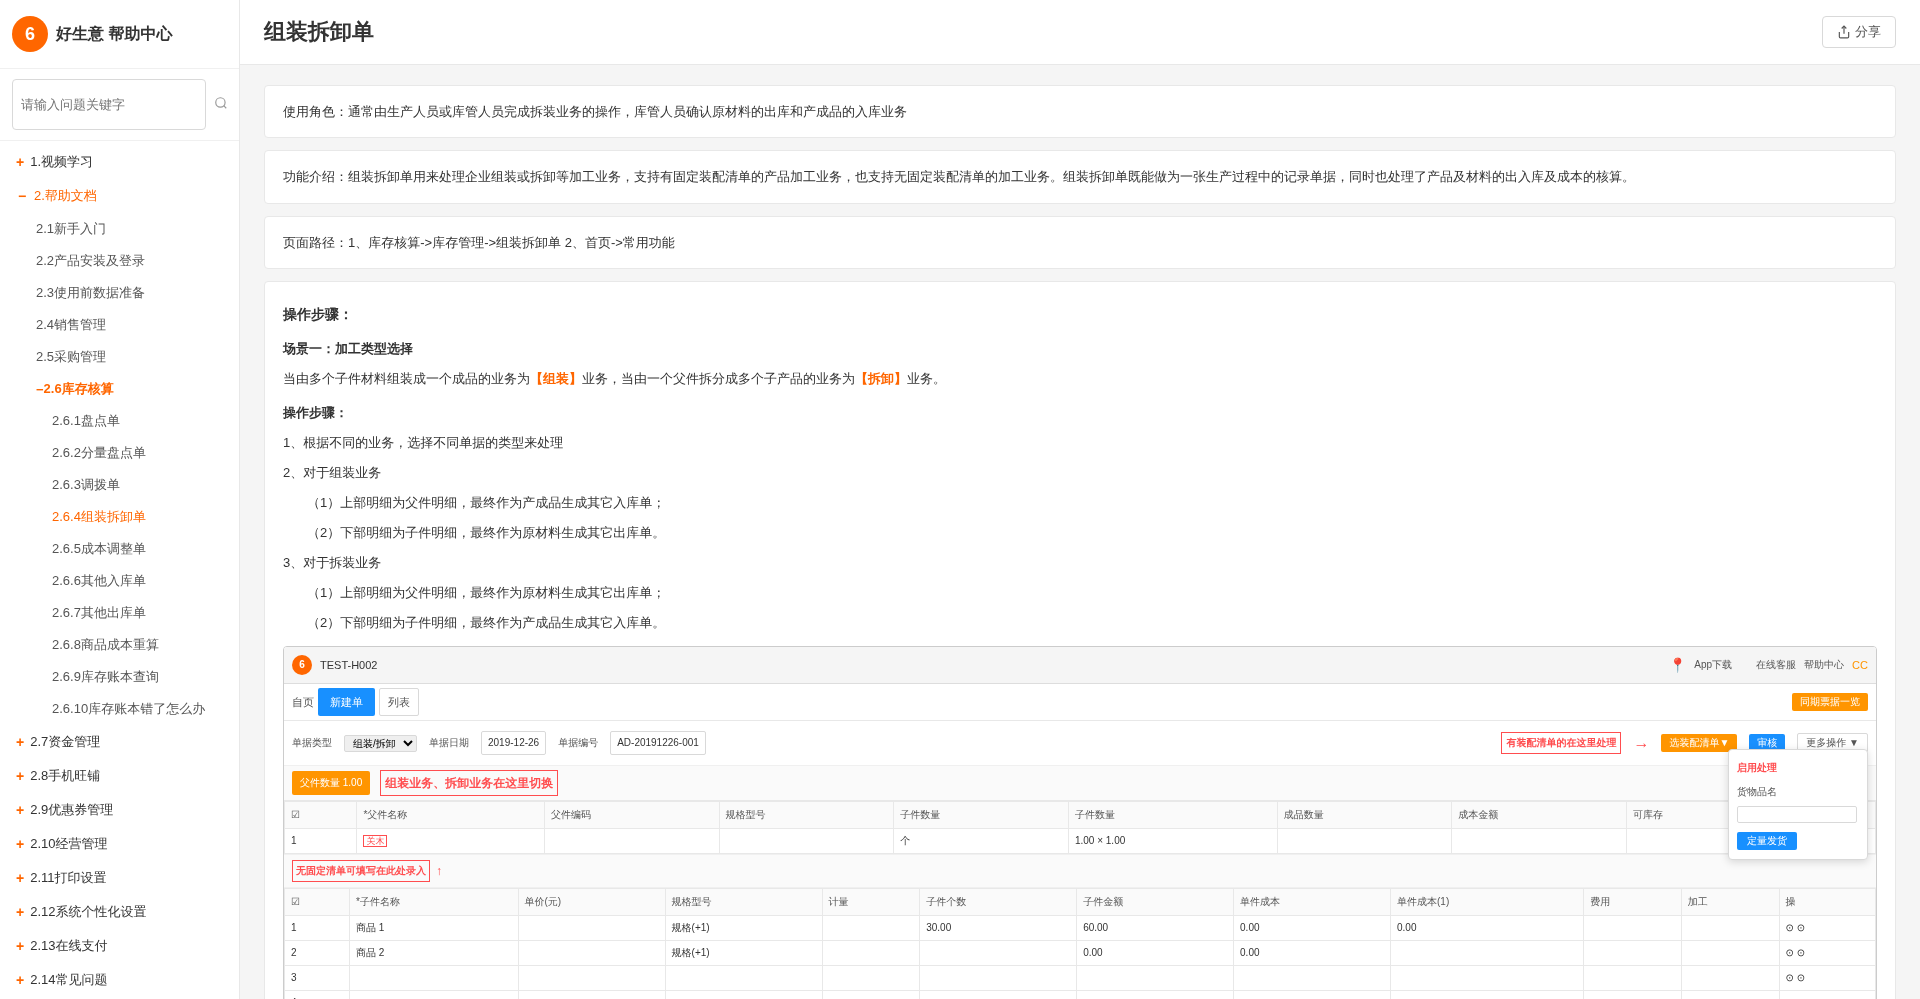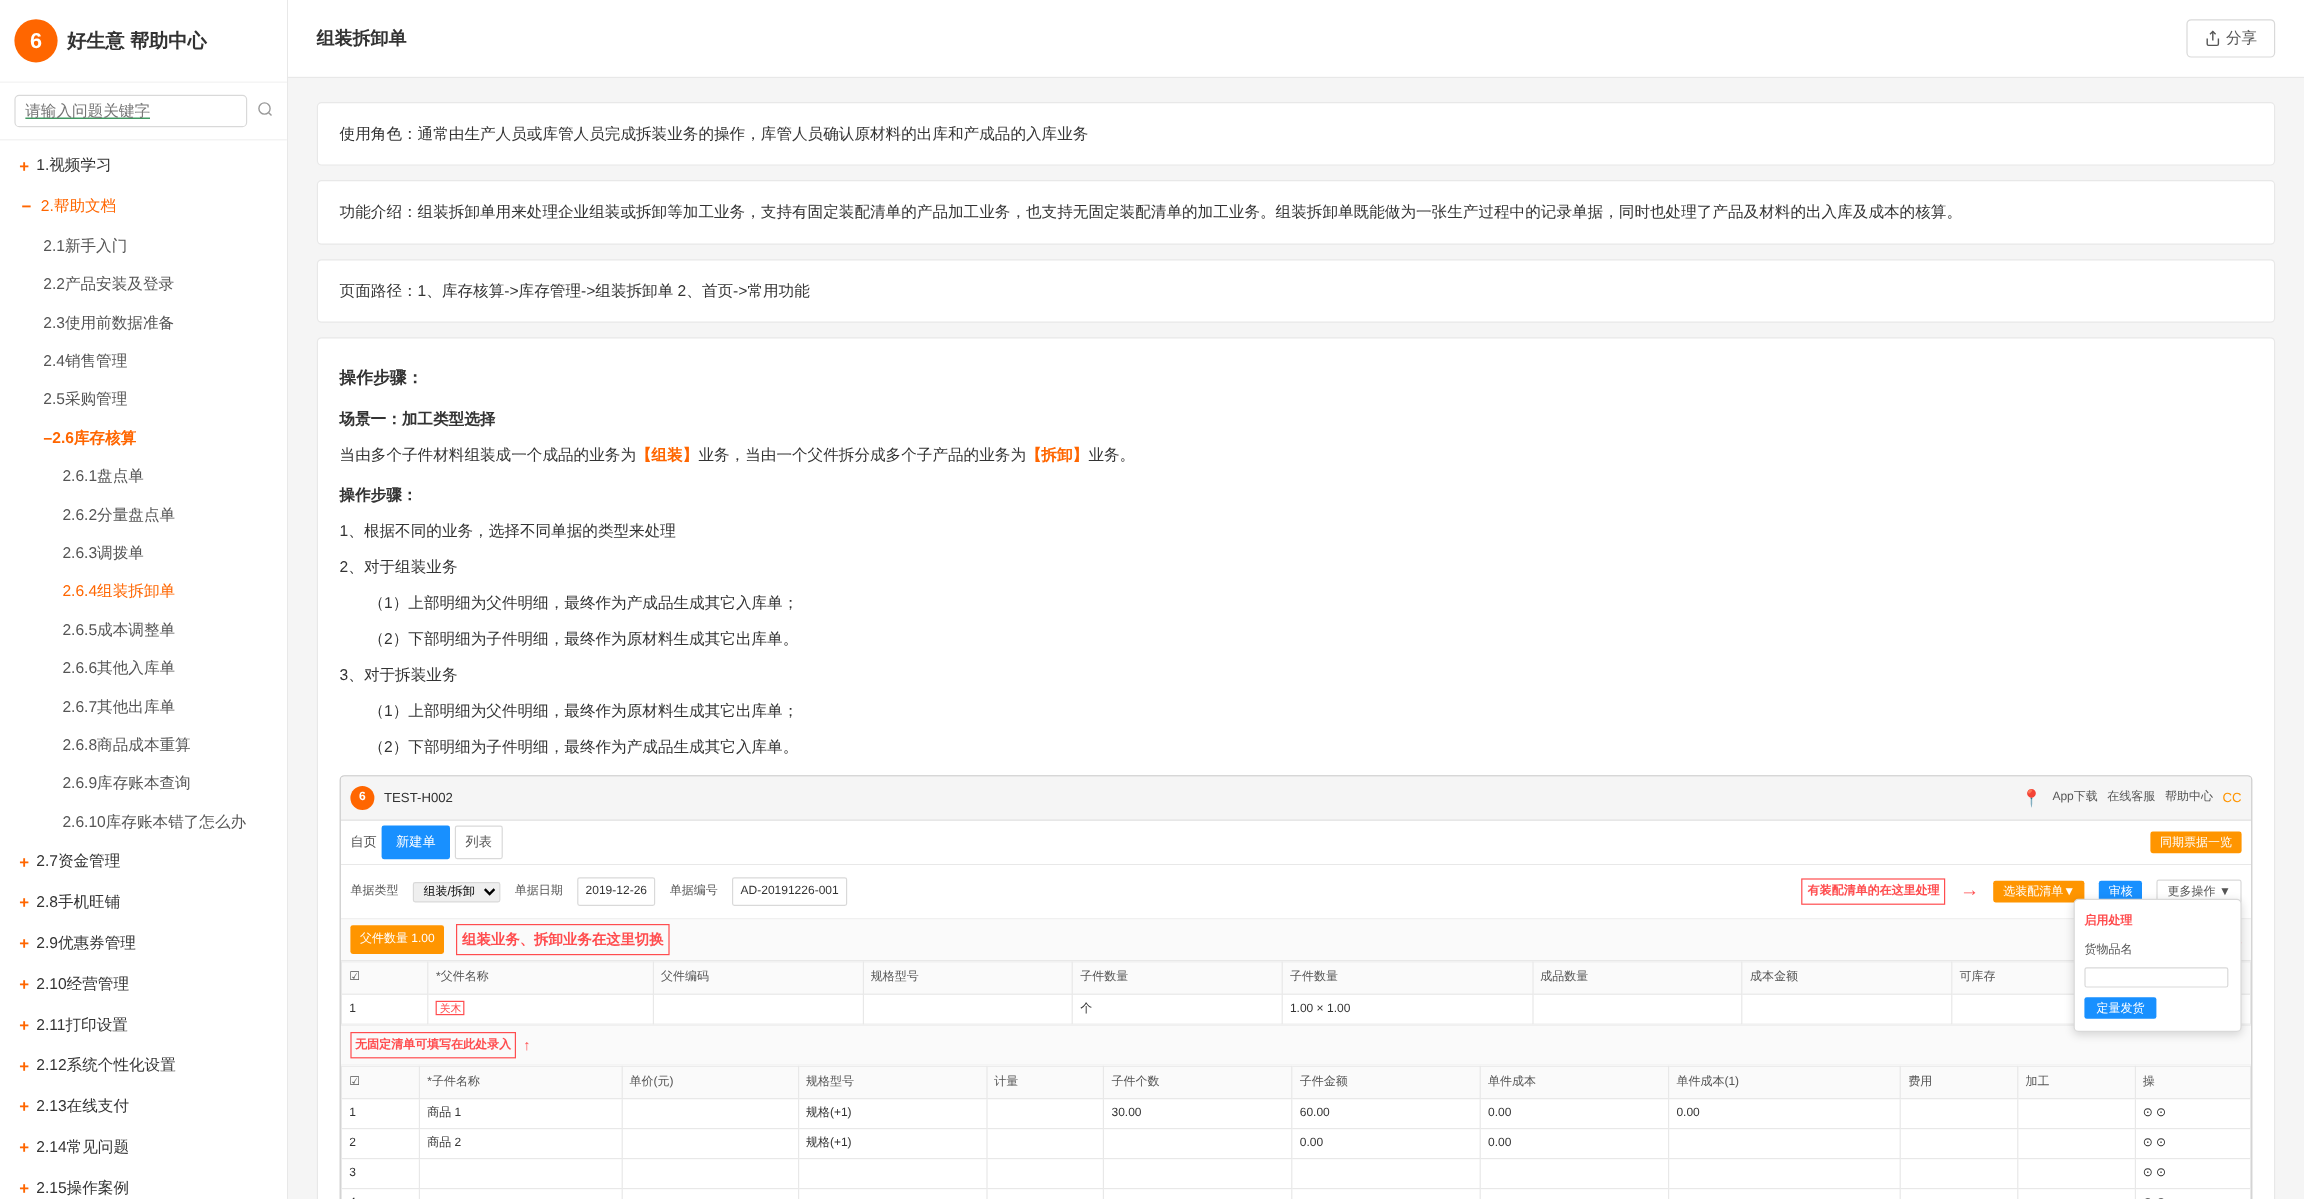--- a/index.html
+++ b/index.html
@@ -51,25 +51,24 @@
       border-bottom: 1px solid #f0f0f0;
       display: flex;
       align-items: center;
       background: #fff;
     }
 
     .search-input {
       flex: 1;
       border: 1px solid #d9d9d9;
       border-radius: 4px;
-      padding: 5px 8px;
+      padding: 17px 8px;
       font-size: 13px;
       outline: none;
-      color: #15803d;
-      text-decoration: underline;
+      color: #000000;
     }
 
     .search-btn {
       background: none;
       border: none;
       cursor: pointer;
       padding: 4px;
       color: #999;
       margin-left: 4px;
     }
@@ -129,21 +128,21 @@
     .main-header {
       background: #fff;
       padding: 16px 24px;
       border-bottom: 1px solid #e8e8e8;
       display: flex;
       align-items: center;
       justify-content: space-between;
     }
 
     .page-title {
-      font-size: 15px;
+      font-size: 22px;
       font-weight: bold;
       color: #333;
     }
 
     .share-btn {
       display: flex;
       align-items: center;
       gap: 4px;
       border: 1px solid #d9d9d9;
       background: #fff;
@@ -472,21 +471,21 @@
       <div class="screenshot-container">
         <div class="mock-wrapper">
           <div class="mock-ui">
 
             <div class="mock-topbar">
               <div class="mock-logo">6</div>
               <span style="font-size:11px; color:#333;">TEST-H002</span>
               <span style="flex:1"></span>
               <span style="color:#ff4d4f; font-size:14px;">📍</span>
               <span style="font-size:10px; color:#555;">App下载</span>
-              <span style="font-size:10px; color:#555;">在线客服</span>
+              <span style="font-size:10px; color:#555;margin-left:16px;">在线客服</span>
               <span style="font-size:10px; color:#555;">帮助中心</span>
               <span style="font-size:11px; color:#ff9500;">CC</span>
             </div>
 
             <div style="display:flex; align-items:center; background:#fff; border-bottom:1px solid #e8e8e8; padding:4px 8px; gap:4px;">
               <span style="color:#555; font-size:11px; cursor:pointer;">自页</span>
               <span class="mock-tab-active">新建单</span>
               <span style="color:#555; font-size:11px; cursor:pointer; border:1px solid #d9d9d9; padding:2px 8px; border-radius:2px;">列表</span>
               <span style="flex:1;"></span>
               <button class="mock-btn">同期票据一览</button>

